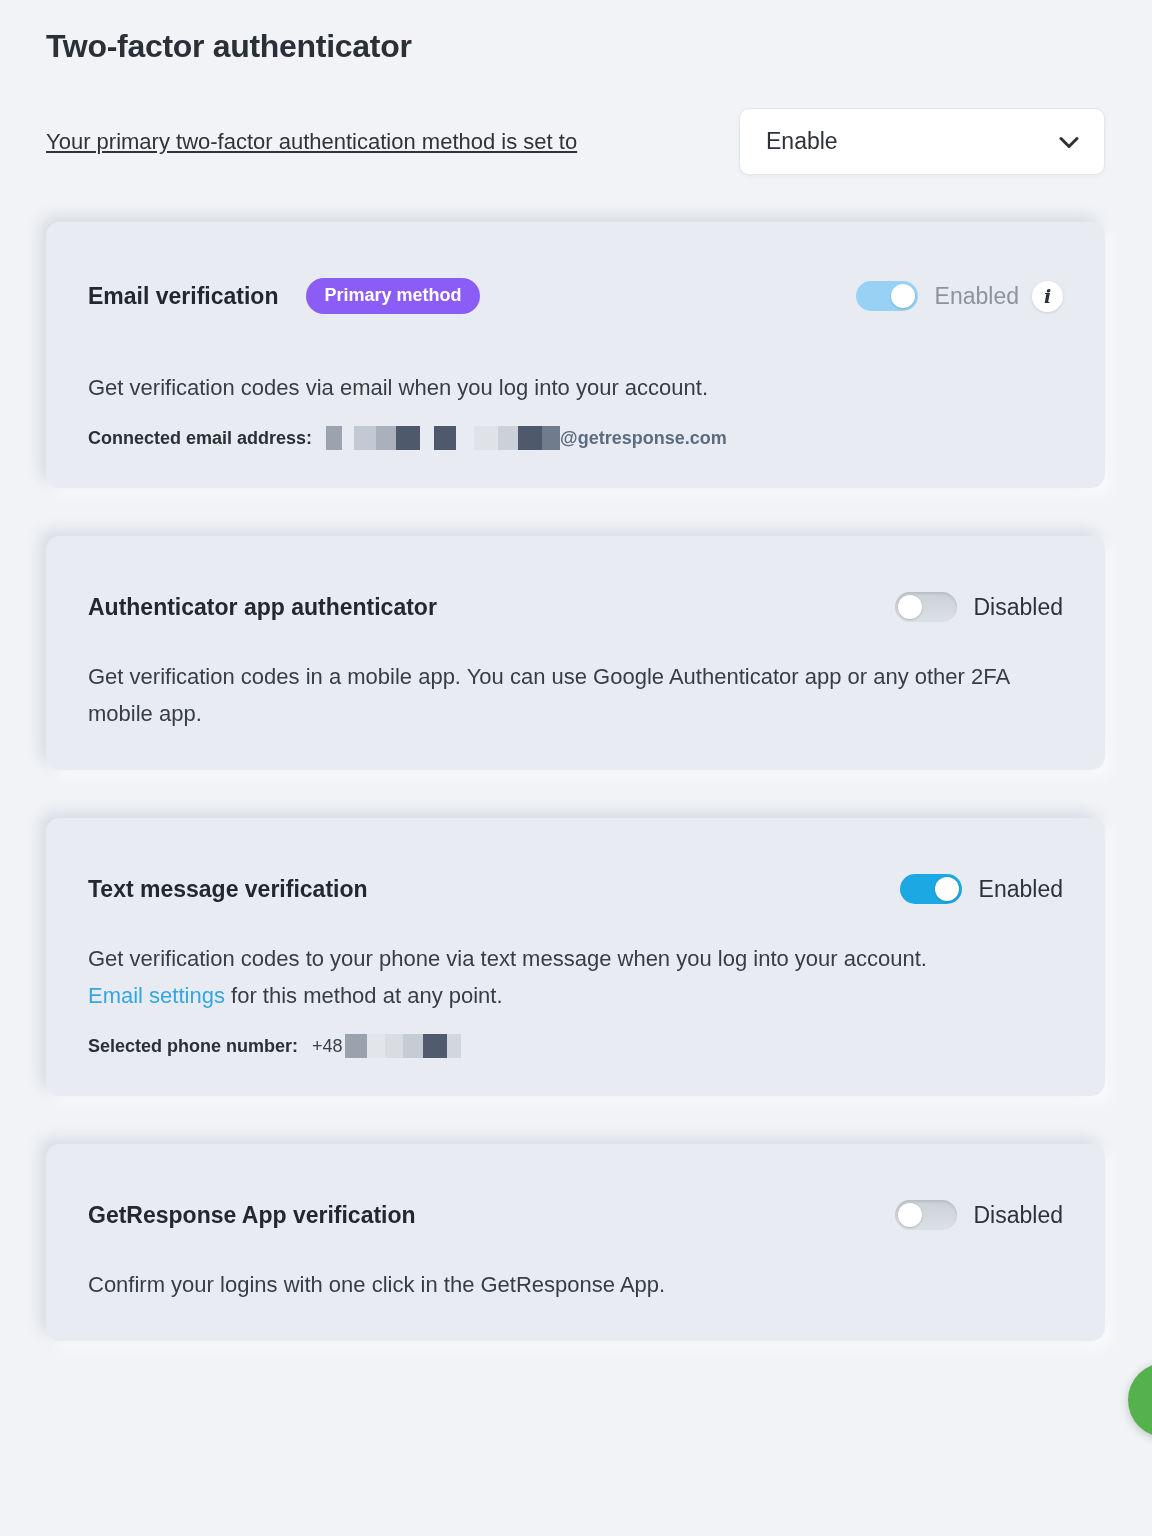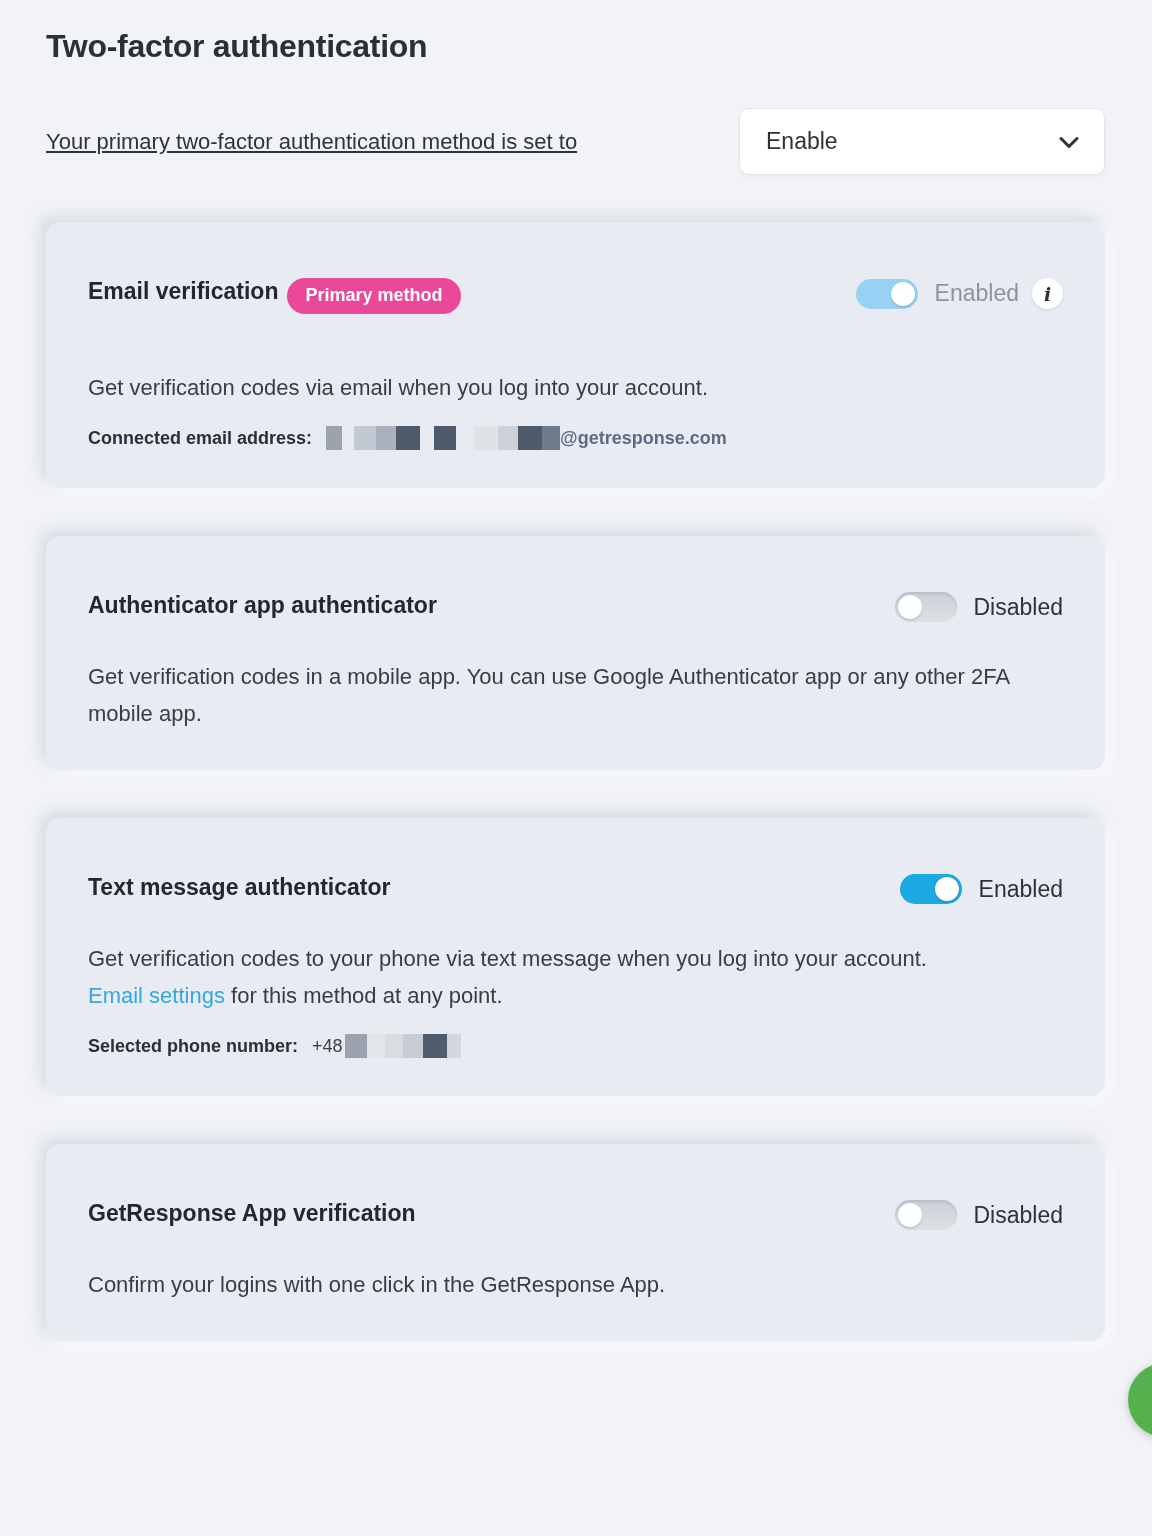--- a/index.html
+++ b/index.html
@@ -51,25 +51,25 @@
 
   .card {
     background:#e8ecf2;
     border-radius:14px;
     padding:56px 42px 38px;
     margin-top:48px;
     box-shadow:-6px -6px 14px rgba(178,186,200,.40), 6px 6px 14px rgba(255,255,255,.70);
   }
   .card.first { margin-top:47px; }
 
-  .card-header { display:flex; align-items:flex-start; }
+  .card-header { display:flex; align-items:center; }
   .card-title { font-size:23px; font-weight:700; color:#23272e; }
   .badge {
-    margin-left:9px;
-    background:#ec4899;
+    margin-left:28px;
+    background:#8b5cf6;
     color:#ffffff;
     font-size:18px; font-weight:700;
     padding:7px 18px 8px;
     border-radius:999px;
     white-space:nowrap;
   }
   .header-right { margin-left:auto; display:flex; align-items:center; }
 
   .toggle { width:62px; height:30px; border-radius:16px; position:relative; cursor:pointer; flex:0 0 auto; }
   .toggle .knob {
@@ -116,21 +116,21 @@
     box-shadow:0 2px 8px rgba(30,60,30,.25);
     display:flex; align-items:center; justify-content:center;
     cursor:pointer;
   }
 </style>
 </head>
 <body>
 
 <div class="content">
 
-  <h1 class="page-title">Two-factor authentication</h1>
+  <h1 class="page-title">Two-factor authenticator</h1>
 
 
   <div class="primary-row">
     <span class="primary-label">Your primary two-factor authentication method is set to</span>
     <div class="select">
       <span>Enable</span>
       <span>
         <svg width="20" height="13" viewBox="0 0 20 13">
             <path d="M2 2.5l8 8 8-8" fill="none" stroke="#2d3138" stroke-width="3" stroke-linecap="round" stroke-linejoin="round"></path>
           </svg>
@@ -179,21 +179,21 @@
             <span class="knob"></span>
           </div>
         <span class="status">Disabled</span>
       </div>
     </div>
     <p class="card-desc">Get verification codes in a mobile app. You can use Google Authenticator app or any other 2FA mobile app.</p>
   </section>
 
   <section class="card">
     <div class="card-header">
-      <span class="card-title">Text message authenticator</span>
+      <span class="card-title">Text message verification</span>
       <div class="header-right">
         <div class="toggle on on-bright">
             <span class="knob"></span>
           </div>
         <span class="status">Enabled</span>
       </div>
     </div>
     <p class="card-desc"><span>Get verification codes to your phone via text message when you log into your account.</span><br>
       <a class="link">Email settings</a>
       <span>for this method at any point.</span></p>

